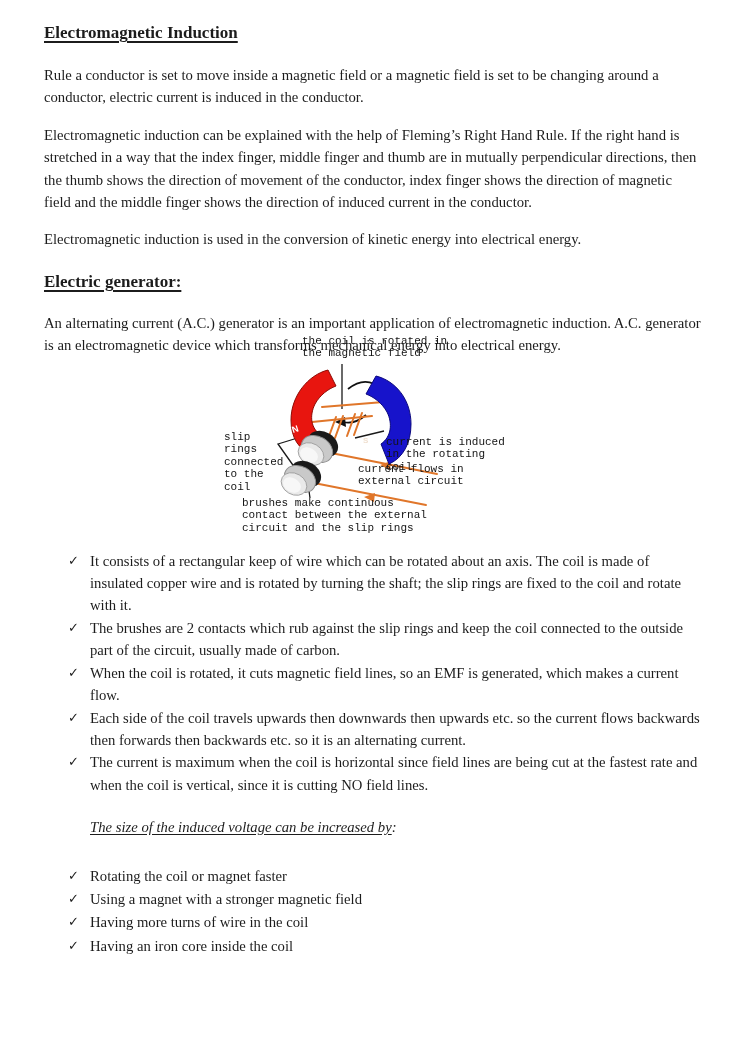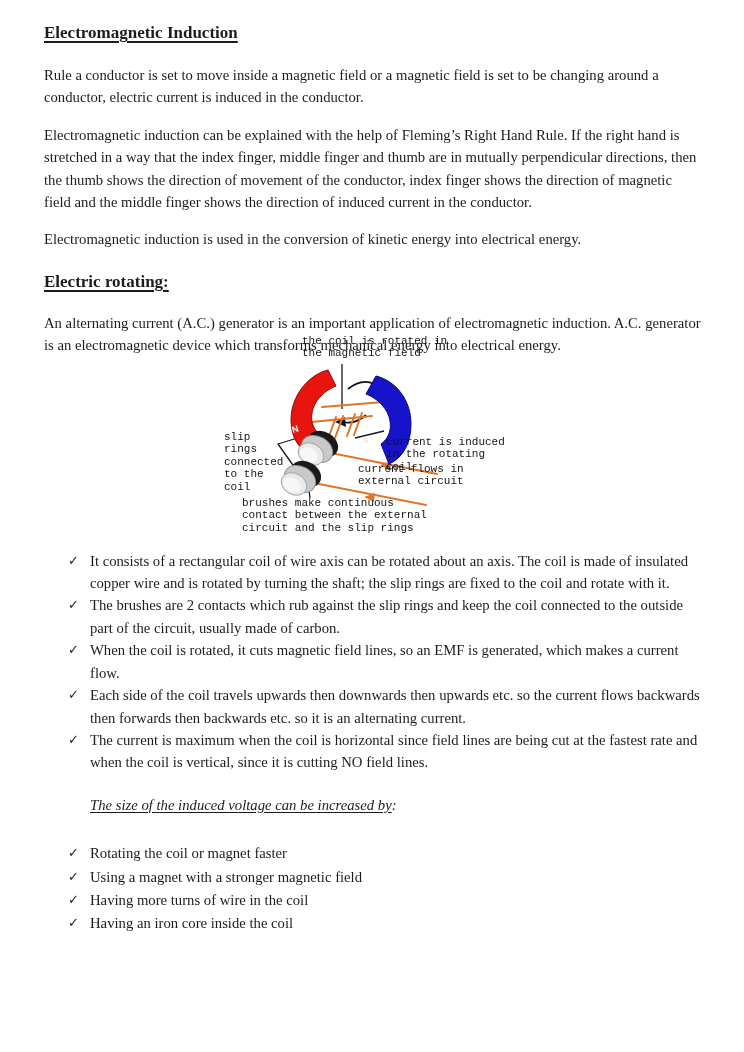--- a/index.html
+++ b/index.html
@@ -43,21 +43,21 @@
 <body>
 
 <div class="page">
 
   <h1>Electromagnetic Induction</h1>
 
   <p>Rule a conductor is set to move inside a magnetic field or a magnetic field is set to be changing around a conductor, electric current is induced in the conductor.</p>
   <p>Electromagnetic induction can be explained with the help of Fleming’s Right Hand Rule. If the right hand is stretched in a way that the index finger, middle finger and thumb are in mutually perpendicular directions, then the thumb shows the direction of movement of the conductor, index finger shows the direction of magnetic field and the middle finger shows the direction of induced current in the conductor.</p>
   <p>Electromagnetic induction is used in the conversion of kinetic energy into electrical energy.</p>
 
-  <h2>Electric rotating:</h2>
+  <h2>Electric generator:</h2>
 
   <p class="intro">An alternating current (A.C.) generator is an important application of electromagnetic induction. A.C. generator is an electromagnetic device which transforms mechanical energy into electrical energy.</p>
 
   <div class="diagram-wrap">
     <div class="diagram-art">
       <svg width="290" height="210" viewBox="0 0 290 210">
 
         <g stroke="#1a1a1a" stroke-width="1.3" fill="none">
           <line x1="118" y1="27" x2="118" y2="72"></line>
           <line x1="160" y1="94" x2="131" y2="101"></line>
@@ -119,21 +119,21 @@
 external circuit</div>
       <div class="dlabel lbl-brushes">brushes make continuous
 contact between the external
 circuit and the slip rings</div>
     </div>
   </div>
 
   <ul class="checks">
     <li>
       <span class="check">✓</span>
-      <span>It consists of a rectangular coil of wire axis can be rotated about an axis. The coil is made of insulated copper wire and is rotated by turning the shaft; the slip rings are fixed to the coil and rotate with it.</span>
+      <span>It consists of a rectangular keep of wire which can be rotated about an axis. The coil is made of insulated copper wire and is rotated by turning the shaft; the slip rings are fixed to the coil and rotate with it.</span>
     </li>
     <li>
       <span class="check">✓</span>
       <span>The brushes are 2 contacts which rub against the slip rings and keep the coil connected to the outside part of the circuit, usually made of carbon.</span>
     </li>
     <li>
       <span class="check">✓</span>
       <span>When the coil is rotated, it cuts magnetic field lines, so an EMF is generated, which makes a current flow.</span>
     </li>
     <li>

